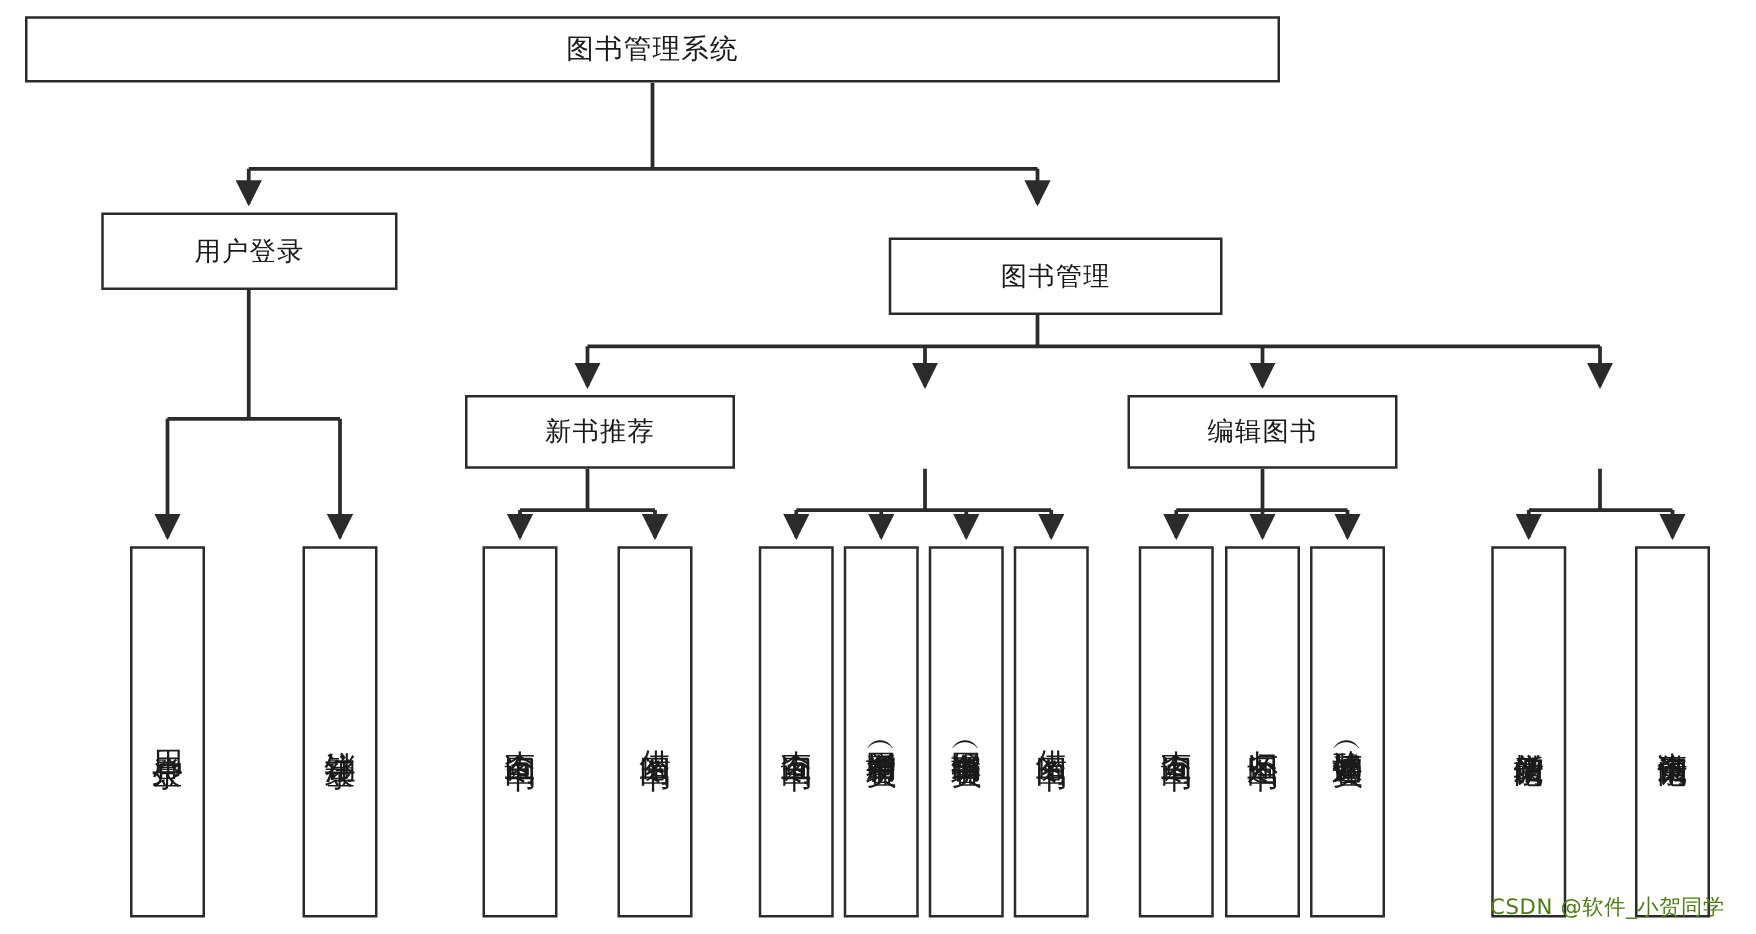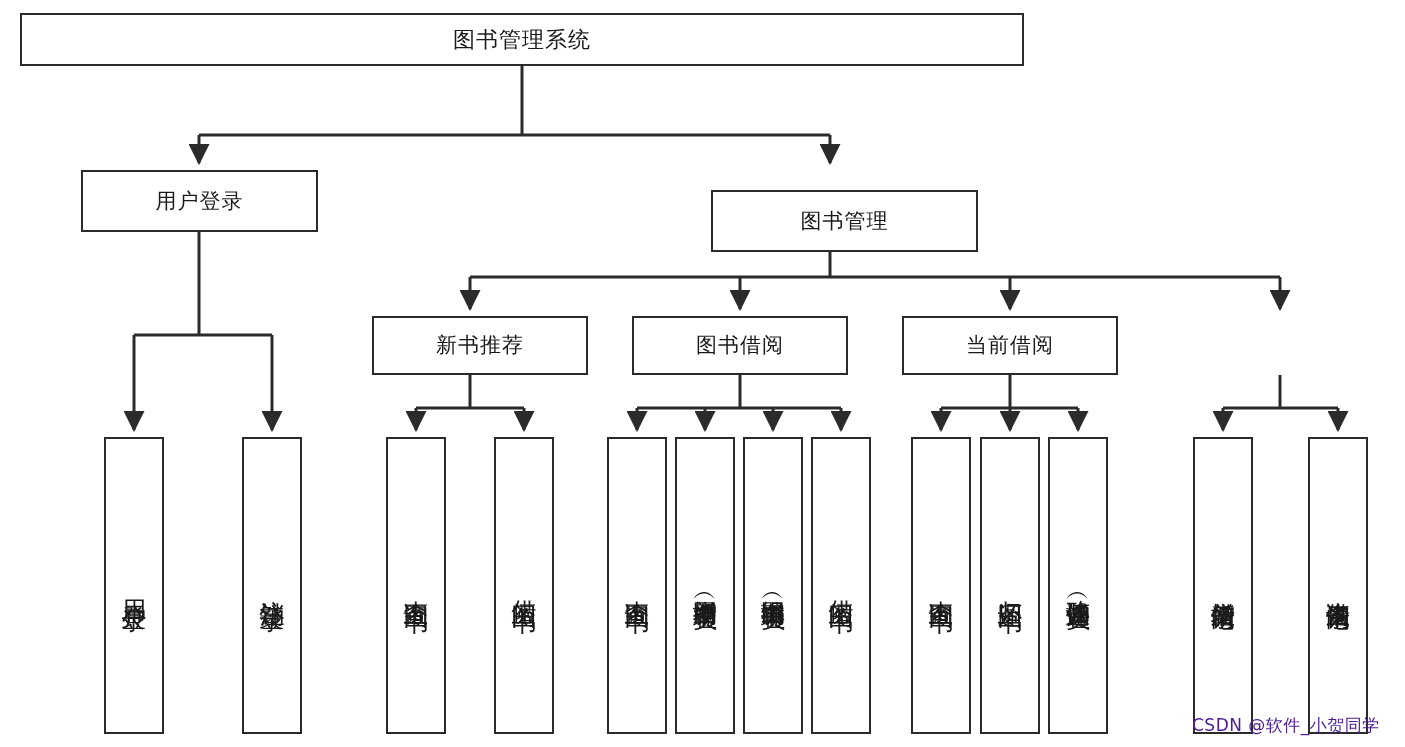--- a/index.html
+++ b/index.html
@@ -63,21 +63,21 @@
     letter-spacing: 3px;
     line-height: 1;
     white-space: nowrap;
   }
   .node.vert.tall .label {
     font-size: 24px;
     letter-spacing: 1px;
   }
   .watermark {
     position: absolute;
-    color: #4c1d95;
+    color: #4d7c0f;
     font-size: 17px;
     white-space: nowrap;
     letter-spacing: 0.5px;
   }
 </style>
 </head>
 <body>
 
 <div id="canvas">
 
@@ -138,25 +138,22 @@
   <div class="node horiz" style="left:81px; top:170px; width:237px; height:62px;">
     <span class="label">用户登录</span>
   </div>
   <div class="node horiz" style="left:711px; top:170px; width:267px; height:62px;margin-top:20px;">
     <span class="label">图书管理</span>
   </div>
 
   <div class="node horiz" style="left:372px; top:316px; width:216px; height:59px;">
     <span class="label">新书推荐</span>
   </div>
-  <div class="node horiz" style="left:632px; top:316px; width:216px; height:59px;">
-    <span class="label">图书借阅</span>
-  </div>
   <div class="node horiz" style="left:902px; top:316px; width:216px; height:59px;">
-    <span class="label">当前借阅</span>
+    <span class="label">编辑图书</span>
   </div>
 
   <div class="node vert" style="left:104px; top:437px; width:60px; height:297px;">
     <span class="label">用户登录</span>
   </div>
   <div class="node vert" style="left:242px; top:437px; width:60px; height:297px;">
     <span class="label">注销登录</span>
   </div>
 
   <div class="node vert" style="left:386px; top:437px; width:60px; height:297px;">

